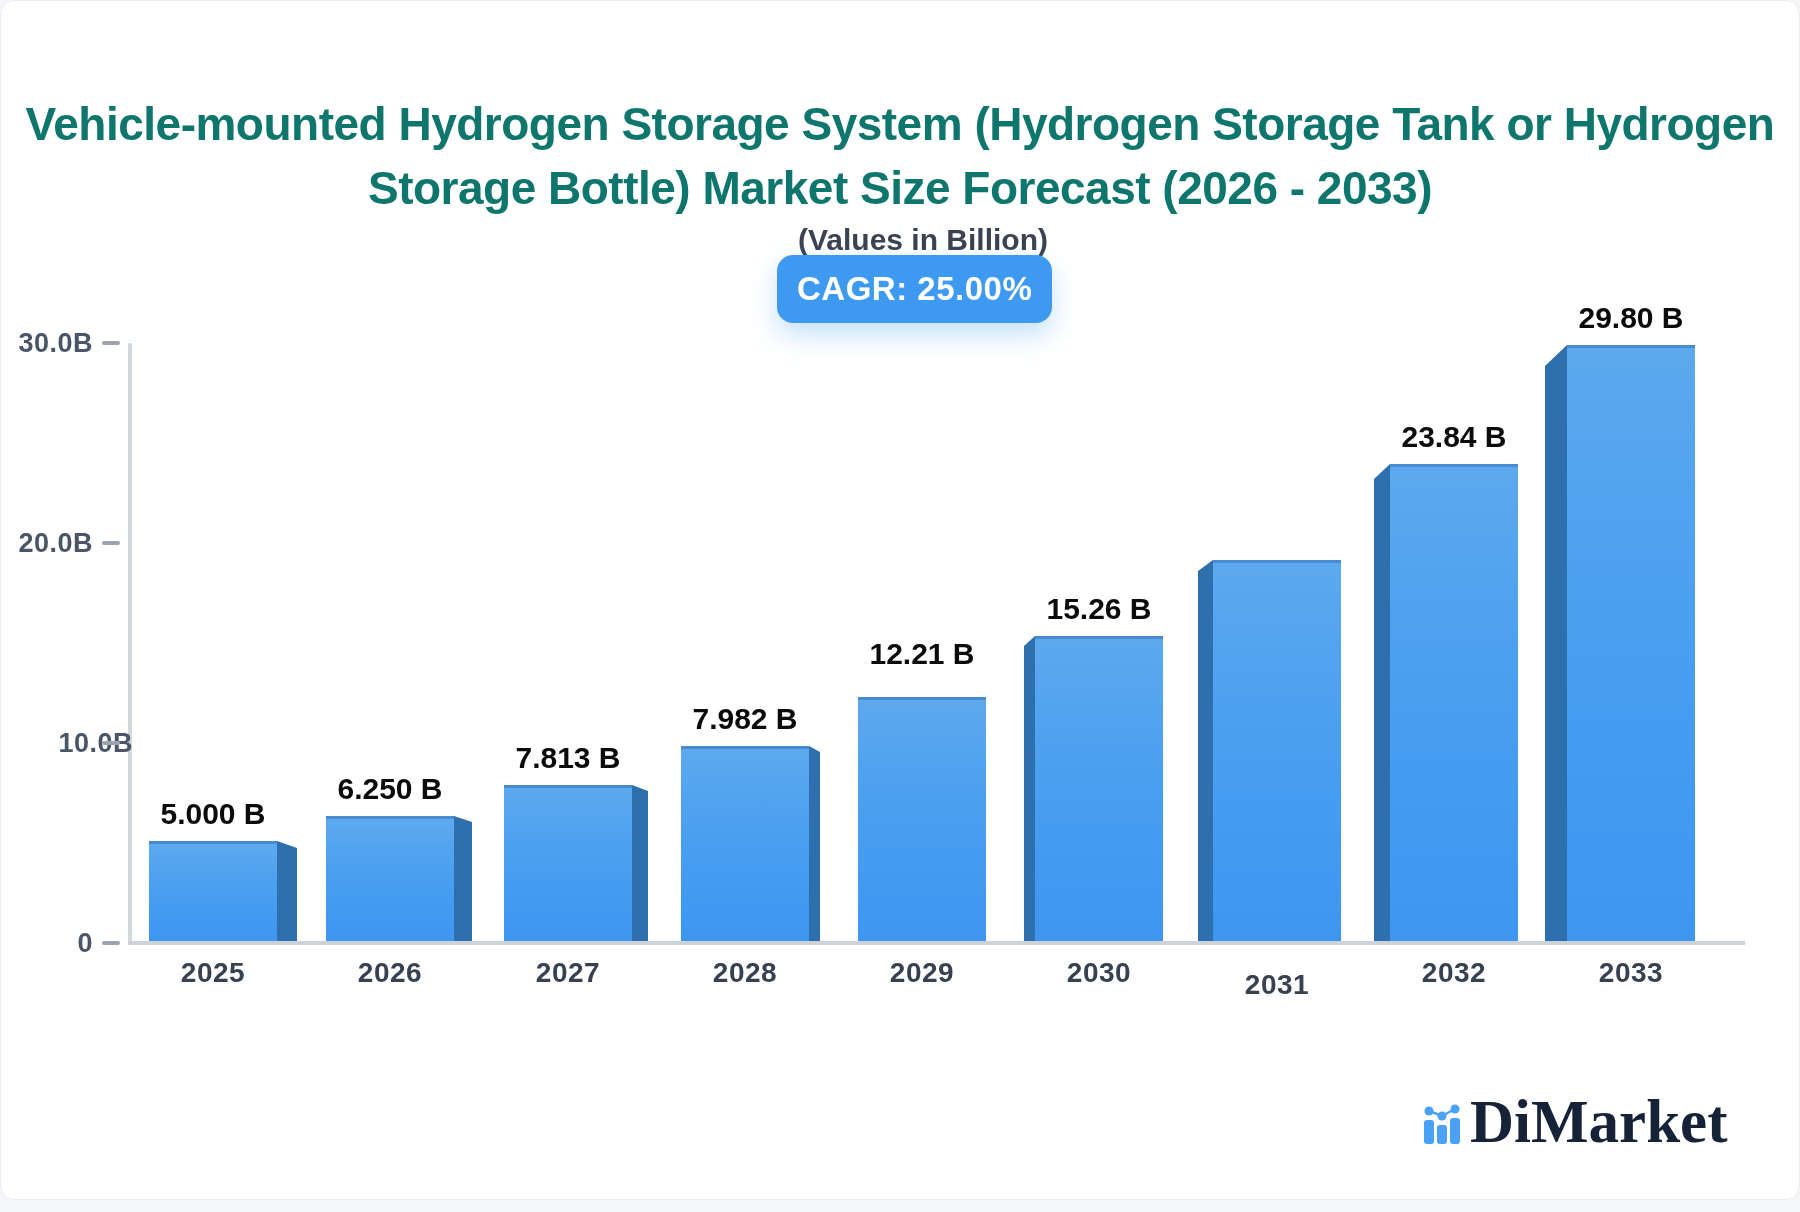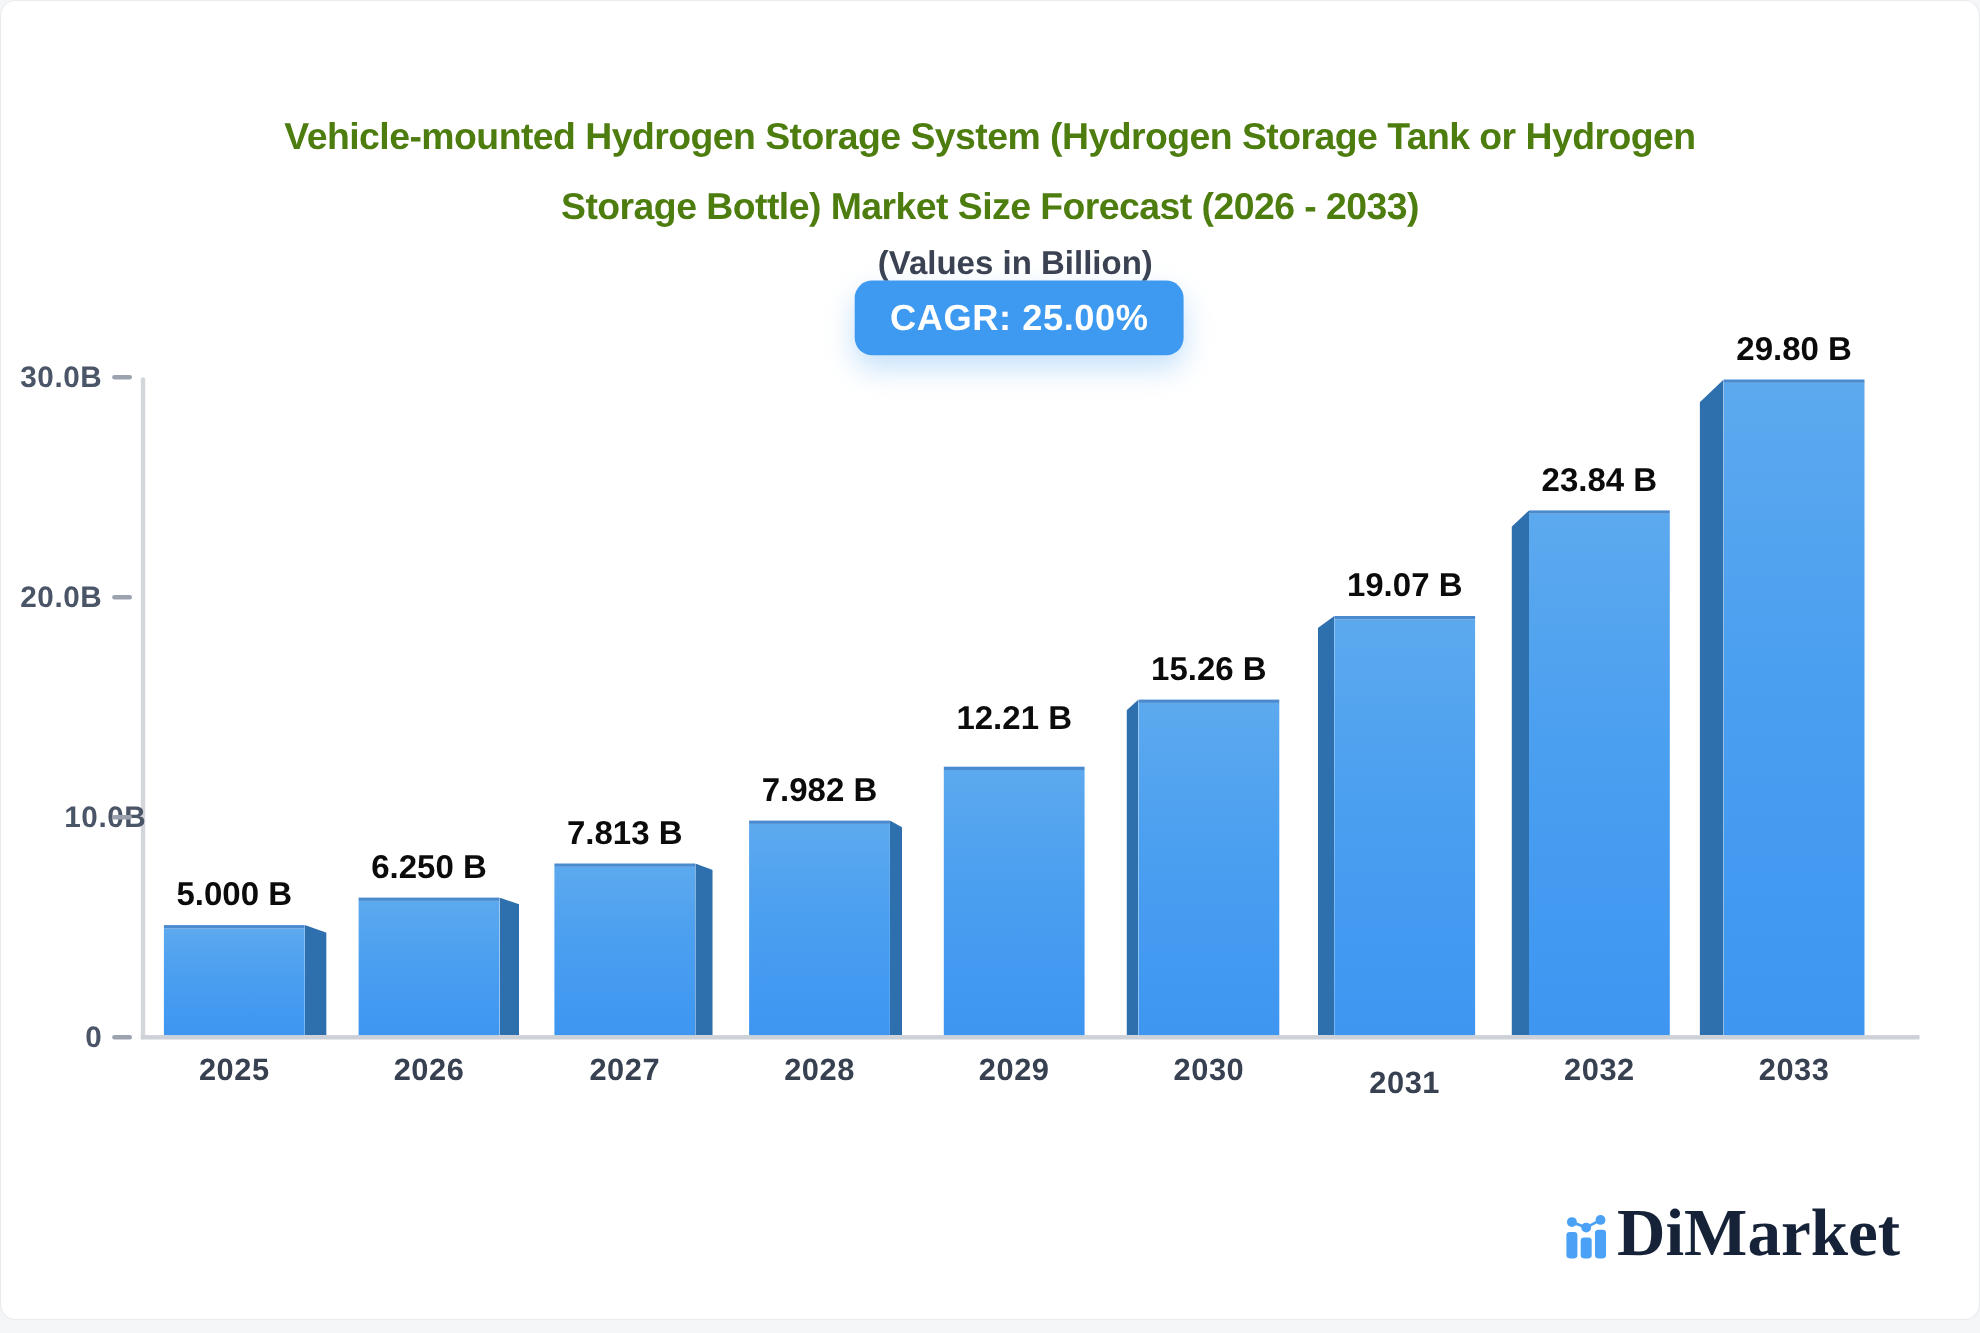--- a/index.html
+++ b/index.html
@@ -7,30 +7,30 @@
     width:1800px;height:1212px;position:relative;overflow:hidden;
     background:#f5f6f8;
     font-family:"Liberation Sans","DejaVu Sans",sans-serif;
   }
   .card{
     position:absolute;left:0;top:0;width:1798px;height:1198px;
     background:#ffffff;border:1px solid #e9ebef;border-radius:14px;
   }
   .title{
     position:absolute;top:92px;left:0;width:1800px;text-align:center;
-    font-size:34px;line-height:64px;font-weight:700;color:#4d7c0f;
+    font-size:46px;line-height:64px;font-weight:700;color:#0f766e;
     letter-spacing:-0.5px;
   }
   .subtitle{
     position:absolute;top:222px;left:0;width:1846px;text-align:center;
     font-size:30px;line-height:36px;font-weight:700;color:#3b4252;
   }
   .cagr-badge{
     position:absolute;left:777px;top:255px;height:68px;line-height:68px;
-    padding:0 32px;border-radius:16px;background:#3e9af0;
+    padding:0 20px;border-radius:16px;background:#3e9af0;
     color:#ffffff;font-size:33px;font-weight:700;letter-spacing:0.5px;
     box-shadow:0 12px 26px rgba(62,154,240,0.30);
   }
   .plot{position:absolute;left:0;top:0;width:1800px;height:1212px;}
   .y-axis-line{
     position:absolute;left:128px;top:343px;width:4px;height:602px;
     background:#d3d6db;border-radius:2px;
   }
   .x-axis-line{
     position:absolute;left:128px;top:941px;width:1617px;height:4px;
@@ -111,21 +111,20 @@
     <div class="year-label" style="left: 645px;">2028</div>
     <div class="bar-face" style="left: 858px; top: 697px; width: 128px; height: 244px;"></div>
     <div class="bar-value" style="left: 782px; top: 635px;">12.21 B</div>
     <div class="year-label" style="left: 822px;">2029</div>
     <div class="bar-side" style="top: 636px; height: 305px; width: 11px; left: 1024px; clip-path: polygon(0px 10px, 100% 0px, 100% 100%, 0px 100%);"></div>
     <div class="bar-face" style="left: 1035px; top: 636px; width: 128px; height: 305px;"></div>
     <div class="bar-value" style="left: 959px; top: 590px;">15.26 B</div>
     <div class="year-label" style="left: 999px;">2030</div>
     <div class="bar-side" style="top: 560px; height: 381px; width: 15px; left: 1198px; clip-path: polygon(0px 11px, 100% 0px, 100% 100%, 0px 100%);"></div>
     <div class="bar-face" style="left: 1213px; top: 560px; width: 128px; height: 381px;"></div>
-    <div class="bar-value" style="left: 1137px; top: 514px;">19.07 B</div>
     <div class="year-label" style="left: 1177px; margin-top: 12px;">2031</div>
     <div class="bar-side" style="top: 464px; height: 477px; width: 16px; left: 1374px; clip-path: polygon(0px 15px, 100% 0px, 100% 100%, 0px 100%);"></div>
     <div class="bar-face" style="left: 1390px; top: 464px; width: 128px; height: 477px;"></div>
     <div class="bar-value" style="left: 1314px; top: 418px;">23.84 B</div>
     <div class="year-label" style="left: 1354px;">2032</div>
     <div class="bar-side" style="top: 345px; height: 596px; width: 22px; left: 1545px; clip-path: polygon(0px 21px, 100% 0px, 100% 100%, 0px 100%);"></div>
     <div class="bar-face" style="left: 1567px; top: 345px; width: 128px; height: 596px;"></div>
     <div class="bar-value" style="left: 1491px; top: 299px;">29.80 B</div>
     <div class="year-label" style="left: 1531px;">2033</div>
   </div>

